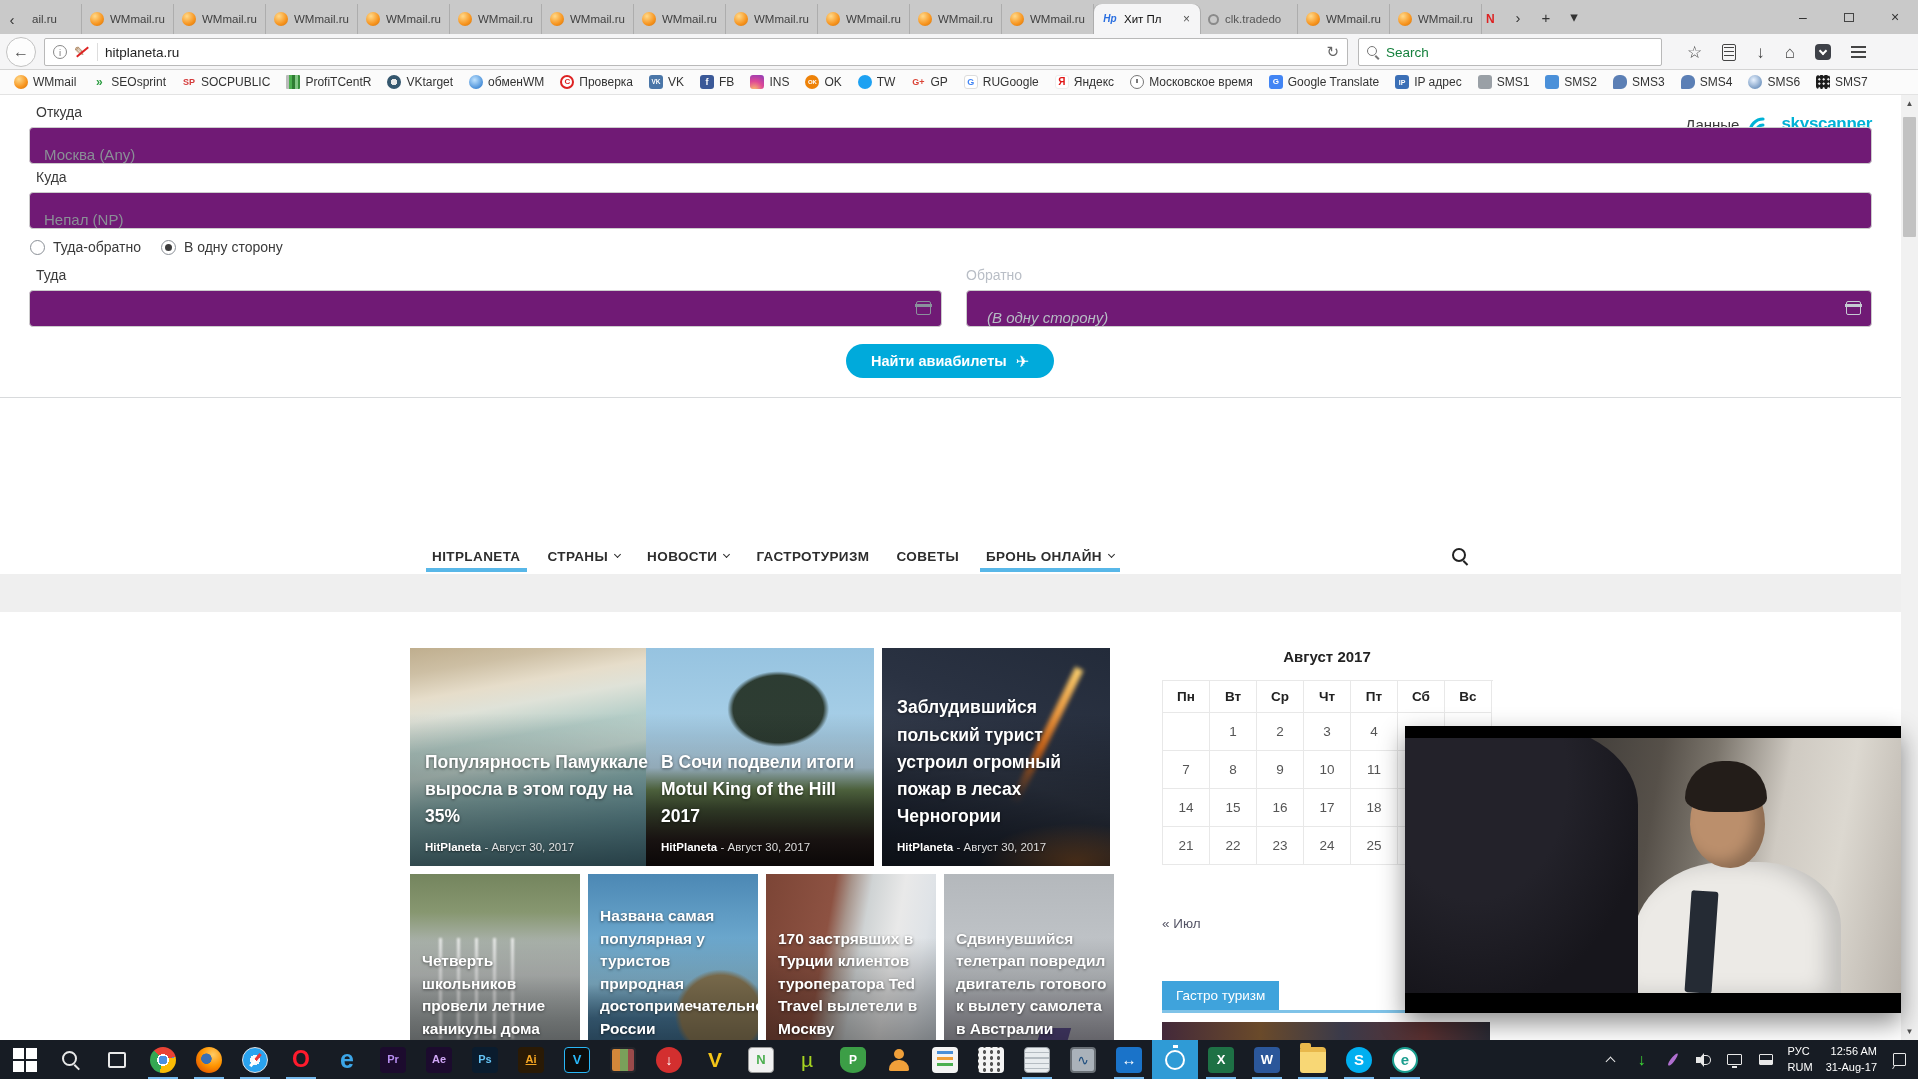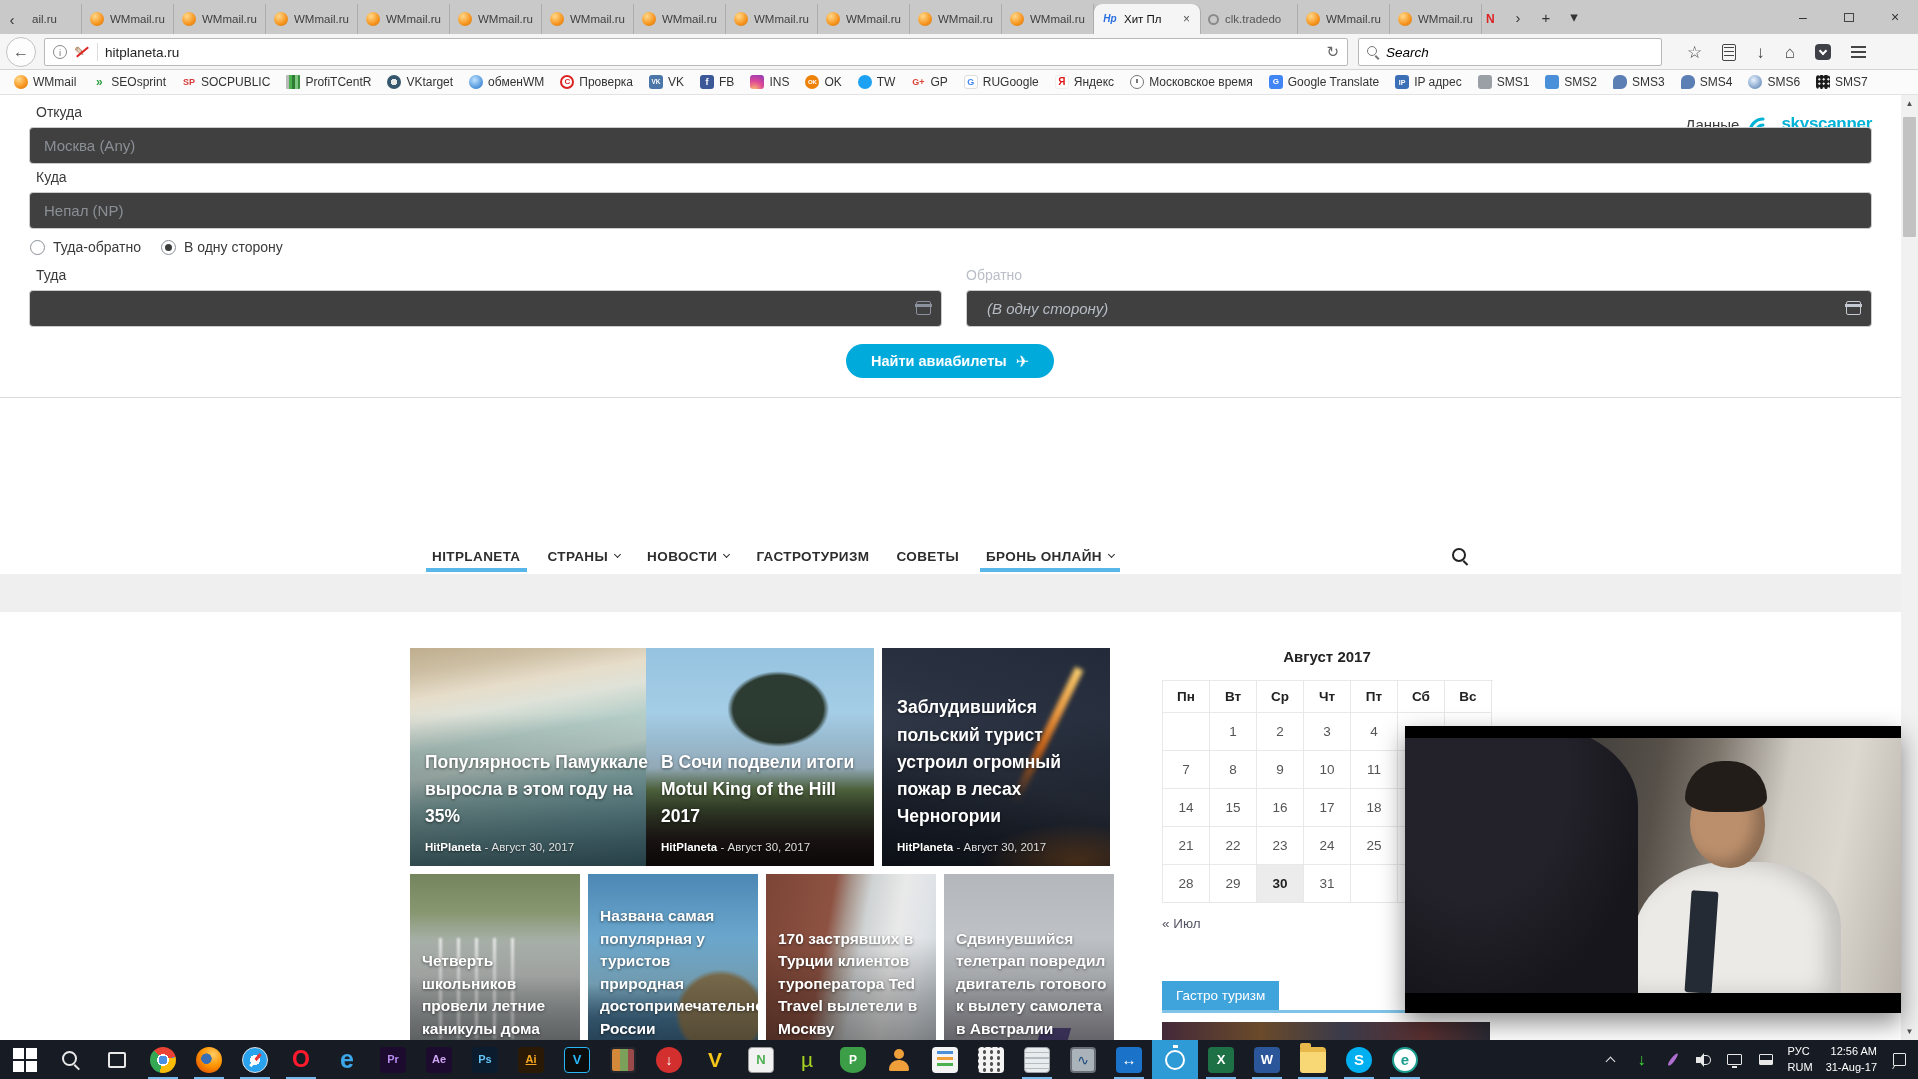--- a/index.html
+++ b/index.html
@@ -51,21 +51,21 @@
   .pencil-ic::after{content:'';position:absolute;left:1px;top:7px;width:15px;height:2px;
                     background:#d22;transform:rotate(-40deg);}
   .url-sep{width:1px;height:18px;background:#ddd;flex:none;}
   .url-text{font-size:13.5px;color:#222;flex:1;}
   .reload-ic{font-size:15px;color:#666;flex:none;}
   .searchbar{position:absolute;left:1358px;top:4px;width:304px;height:28px;background:#fff;
              border:1px solid #b9b9b9;border-radius:2px;display:flex;align-items:center;padding:0 8px;gap:7px;}
   .lens{position:relative;width:12px;height:12px;flex:none;}
   .lens::before{content:'';position:absolute;left:0;top:0;width:8px;height:8px;border:1.6px solid #777;border-radius:50%;}
   .lens::after{content:'';position:absolute;left:9px;top:9px;width:5px;height:1.8px;background:#777;transform:rotate(45deg);transform-origin:0 0;}
-  .search-ph{font-size:13.5px;color:#000000;font-style:italic;}
+  .search-ph{font-size:13.5px;color:#15803d;}
   .tb-right{position:absolute;right:52px;top:0;height:36px;display:flex;align-items:center;gap:20px;}
   .tbr-ic{color:#454545;font-size:17px;line-height:1;}
   .clipboard-ic{width:14px;height:17px;border:1.5px solid #454545;border-radius:2px;position:relative;}
   .clipboard-ic::before{content:'';position:absolute;left:1px;top:2px;right:1px;height:1.5px;background:#454545;box-shadow:0 4px 0 #454545,0 8px 0 #454545;}
   .pocket-ic{width:16px;height:16px;background:#3e4148;border-radius:4px;color:#fff;
              display:flex;align-items:center;justify-content:center;}
   .pocket-ic i{width:6px;height:6px;border-right:2px solid #fff;border-bottom:2px solid #fff;
                transform:rotate(45deg);margin-top:-3px;}
   .menu-ic{width:15px;height:12px;border-top:2.2px solid #454545;border-bottom:2.2px solid #454545;position:relative;}
   .menu-ic::before{content:'';position:absolute;left:0;right:0;top:2.8px;height:2.2px;background:#454545;}
@@ -101,22 +101,22 @@
   .bm-sms-chat{background:#5b7fb5;border-radius:6px 6px 6px 1px;}
   .bm-sms-clock{border-radius:50%;background:radial-gradient(circle at 40% 35%,#e8f2ff,#7a9cc4 70%);}
   .bm-sms-pad{background:#1a1a1a;background-image:radial-gradient(circle,#fff 0 1px,transparent 1.2px);background-size:4.5px 4.5px;background-position:1px 2px;}
 
   
   .sky-credit{position:absolute;right:46px;top:114px;display:flex;align-items:center;gap:8px;margin-left:24px;}
   .sky-credit .lbl{font-size:15px;color:#3a3a3a;}
   .sky-brand{font-size:17px;font-weight:bold;color:#00b2d6;letter-spacing:-0.3px;}
   .form-label{position:absolute;font-size:14px;color:#3a3a3a;}
   .form-label.muted{color:#b9bec6;}
-  .t-input{position:absolute;height:37px;background:#404040;border:1px solid #ccc;border-radius:4px;
-           display:flex;align-items:center;padding:0 14px;font-size:15px;color:#8a8f96;}
+  .t-input{position:absolute;height:37px;background:#701a75;border:1px solid #ccc;border-radius:4px;
+           display:flex;align-items:flex-end;padding:0 14px;font-size:15px;color:#8a8f96;}
   .t-input .ph{color:#b6bcc4;font-style:italic;}
   .cal-ic{position:absolute;right:10px;top:10px;width:15px;height:14px;border:1.6px solid #8a919c;
           border-radius:2px;}
   .cal-ic::before{content:'';position:absolute;left:-1.6px;right:-1.6px;top:1.5px;height:3px;background:#8a919c;}
   .cal-ic.light{border-color:#c5cad2;}
   .cal-ic.light::before{background:#c5cad2;}
   .radio-row{position:absolute;left:30px;top:239px;display:flex;gap:20px;align-items:center;}
   .radio{display:flex;align-items:center;gap:8px;font-size:14px;color:#3a3a3a;}
   .rdot{width:15px;height:15px;border:1.5px solid #8a8f96;border-radius:50%;display:flex;
         align-items:center;justify-content:center;}
@@ -641,29 +641,20 @@
         </div>
         <div class="cal-row">
           <div class="cal-cell cal-day">21</div>
           <div class="cal-cell cal-day">22</div>
           <div class="cal-cell cal-day">23</div>
           <div class="cal-cell cal-day">24</div>
           <div class="cal-cell cal-day">25</div>
           <div class="cal-cell cal-day">26</div>
           <div class="cal-cell cal-day">27</div>
         </div>
-        <div class="cal-row">
-          <div class="cal-cell cal-day">28</div>
-          <div class="cal-cell cal-day">29</div>
-          <div class="cal-cell cal-day selected">30</div>
-          <div class="cal-cell cal-day">31</div>
-          <div class="cal-cell cal-day"></div>
-          <div class="cal-cell cal-day"></div>
-          <div class="cal-cell cal-day"></div>
-        </div>
       </div>
   </div>
   <div class="cal-prev">« Июл</div>
 
   <div class="gastro">
     <span>Гастро туризм</span>
   </div>
   <div class="gastro-line"></div>
   <div class="side-strip"></div>
 

